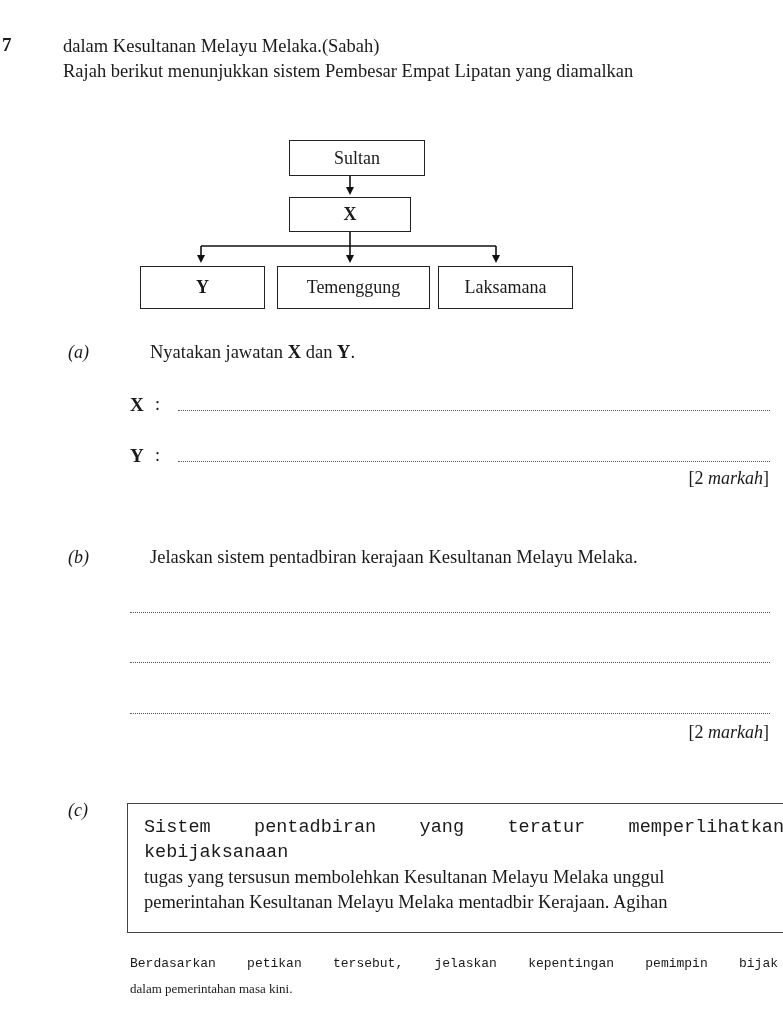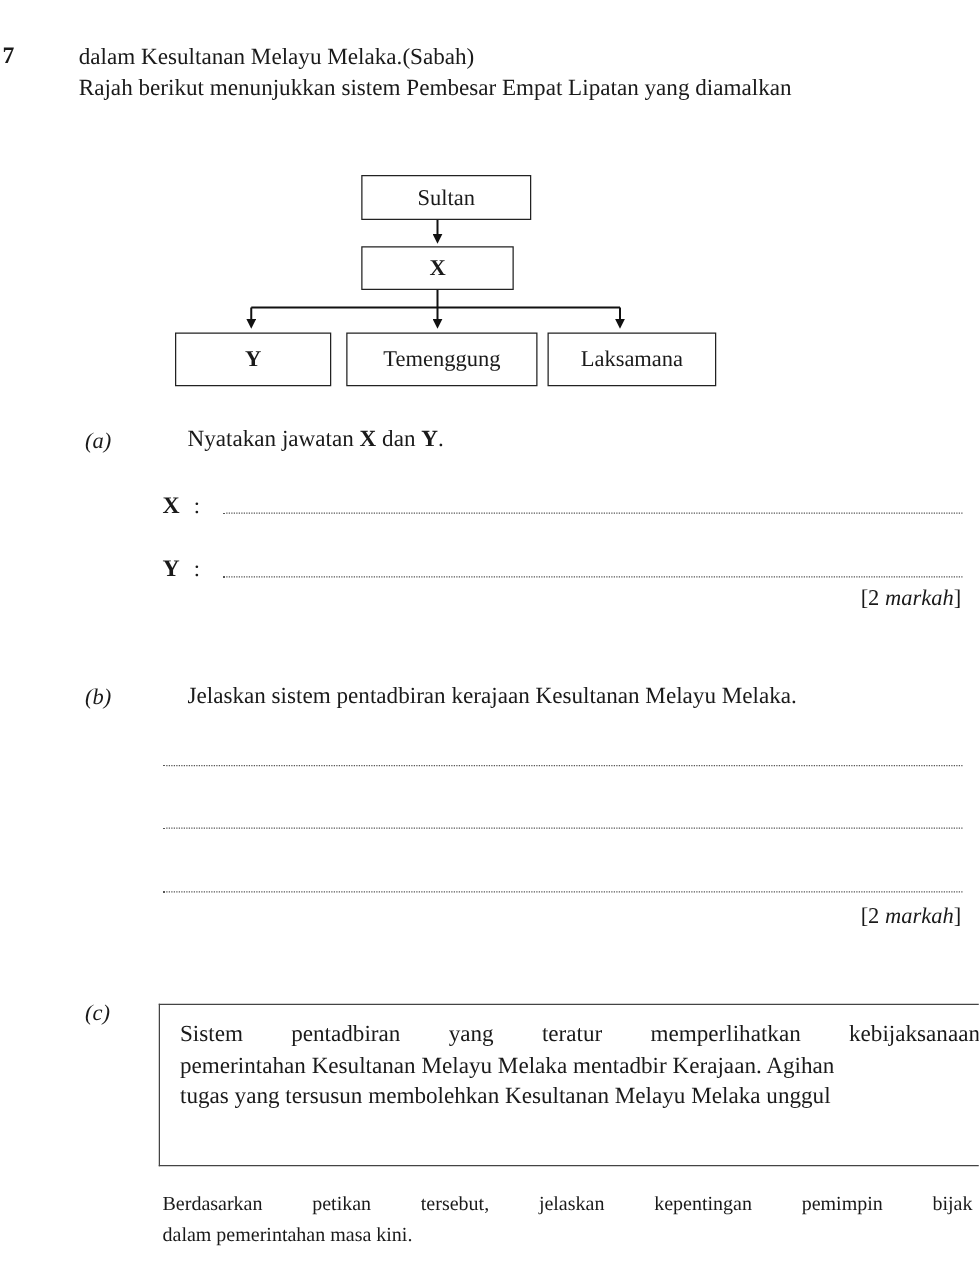--- a/index.html
+++ b/index.html
@@ -34,22 +34,22 @@
     .passage {
       position: absolute; left: 127px; top: 803px; width: 680px; height: 130px;
       border: 1.5px solid #444; border-right: none; box-sizing: border-box;
       padding: 12px 0 0 16px;
     }
     .passage p {
       margin: 0; width: 640px; line-height: 24.5px; font-size: 18.5px;
       text-align: justify; text-align-last: left;
     }
     .passage p .line { display: block; }
-    .justify-line { text-align: justify; text-align-last: justify; display: block; }
-    .follow { left: 130px; top: 952px; width: 648px; line-height: 24.5px; font-size: 16px; }
+    .justify-line { text-align: justify; text-align-last: justify; display: block; font-family: Liberation Mono, monospace; }
+    .follow { left: 130px; top: 952px; width: 648px; line-height: 24.5px; font-size: 13px; }
   </style>
 </head>
 <body>
 
 <div class="abs qnum">7</div>
 <div class="abs intro">
   <div>dalam Kesultanan Melayu Melaka.(Sabah)</div>
   <div>Rajah berikut menunjukkan sistem Pembesar Empat Lipatan yang diamalkan</div>
 </div>
 
@@ -113,21 +113,21 @@
 <div class="dots" style="left:130px;top:713px;width:640px;"></div>
 
 <div class="abs marks" style="right:14px;top:722px;">
   <span>[2 </span><i>markah</i><span>]</span>
 </div>
 
 <div class="abs part-label" style="left:68px;top:800px;">(c)</div>
 <div class="passage">
   <p>
     <span class="justify-line">Sistem pentadbiran yang teratur memperlihatkan kebijaksanaan</span>
+    <span class="line">tugas yang tersusun membolehkan Kesultanan Melayu Melaka unggul</span>
     <span class="line">pemerintahan Kesultanan Melayu Melaka mentadbir Kerajaan. Agihan</span>
-    <span class="line">tugas yang tersusun membolehkan Kesultanan Melayu Melaka unggul</span>
   </p>
 </div>
 
 <div class="abs follow">
   <span class="justify-line">Berdasarkan petikan tersebut, jelaskan kepentingan pemimpin bijak</span>
   <span class="line">dalam pemerintahan masa kini.</span>
 </div>
 
 </body></html>

